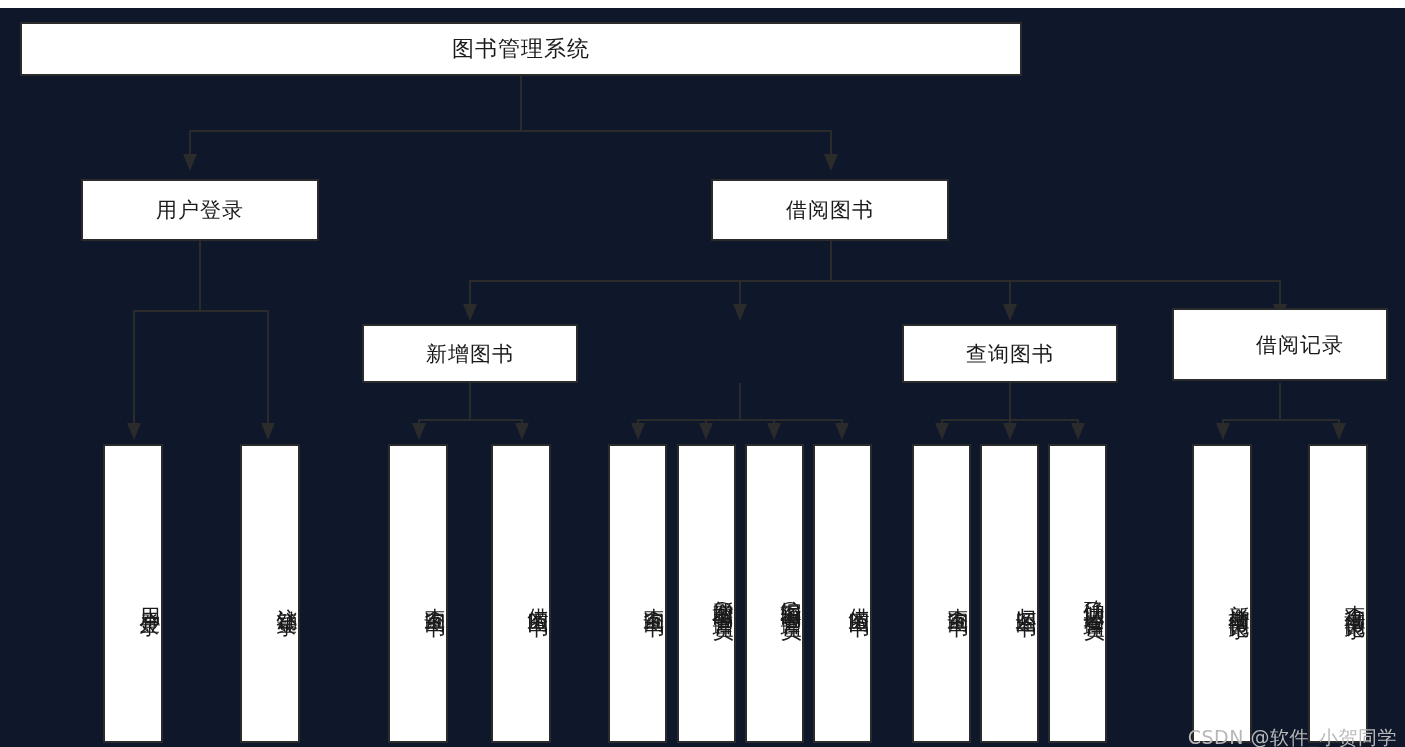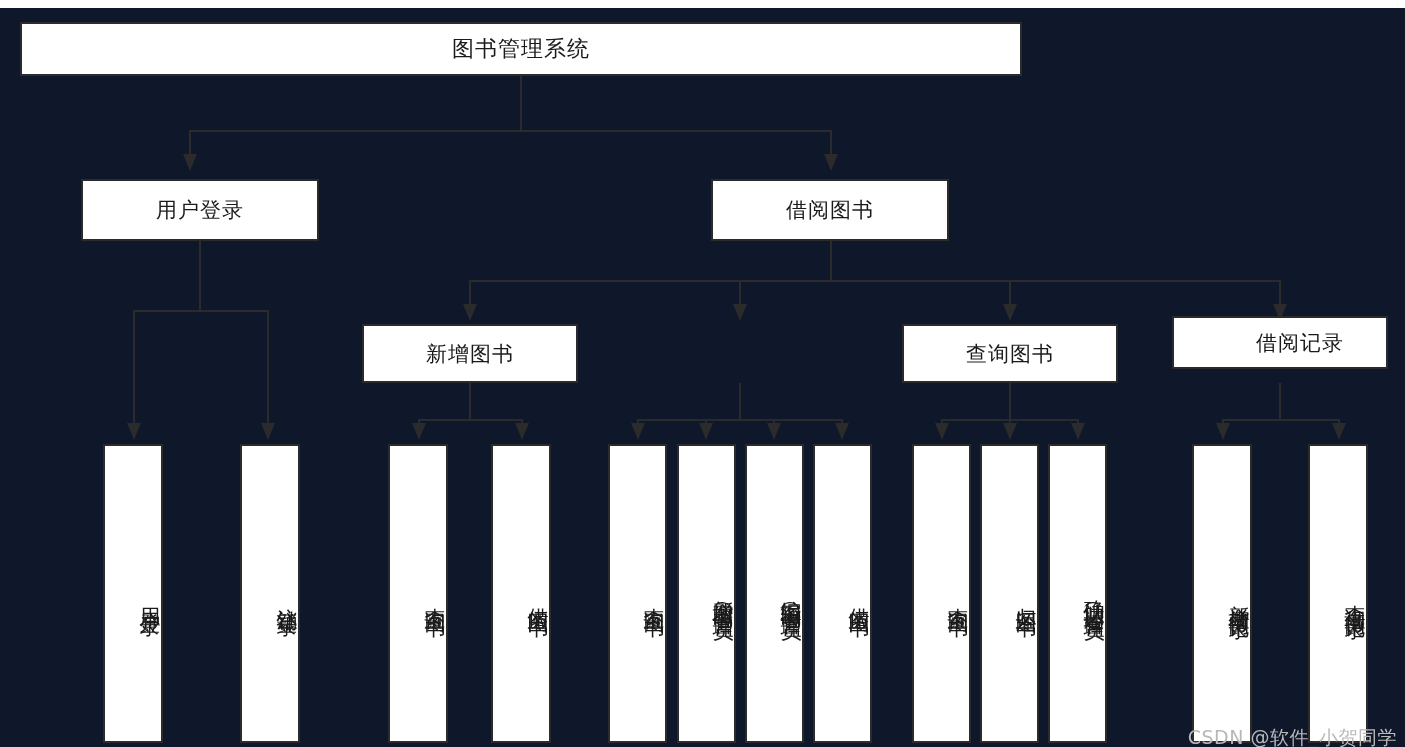--- a/index.html
+++ b/index.html
@@ -117,21 +117,21 @@
   <div class="arrow" style="left:1003px; top:296px;"></div>
   <div class="edge vline" style="left:1279px; top:272px; height:26px;"></div>
   <div class="arrow" style="left:1273px; top:296px;"></div>
 
   <div class="node h" style="left:362px; top:316px; width:216px; height:59px;">
     <span>新增图书</span>
   </div>
   <div class="node h" style="left:902px; top:316px; width:216px; height:59px;">
     <span>查询图书</span>
   </div>
-  <div class="node h" style="left:1172px; top:308px; width:216px; height:53px;padding-left:40px;">
+  <div class="node h" style="left:1172px; top:300px; width:216px; height:73px;padding-left:40px;">
     <span>借阅记录</span>
   </div>
 
   <div class="edge vline" style="left:469px; top:375px; height:37px;"></div>
   <div class="edge hline" style="left:418px; top:411px; width:104px;"></div>
   <div class="edge vline" style="left:418px; top:411px; height:6px;"></div>
   <div class="arrow" style="left:412px; top:415px;"></div>
   <div class="edge vline" style="left:521px; top:411px; height:6px;"></div>
   <div class="arrow" style="left:515px; top:415px;"></div>
 

